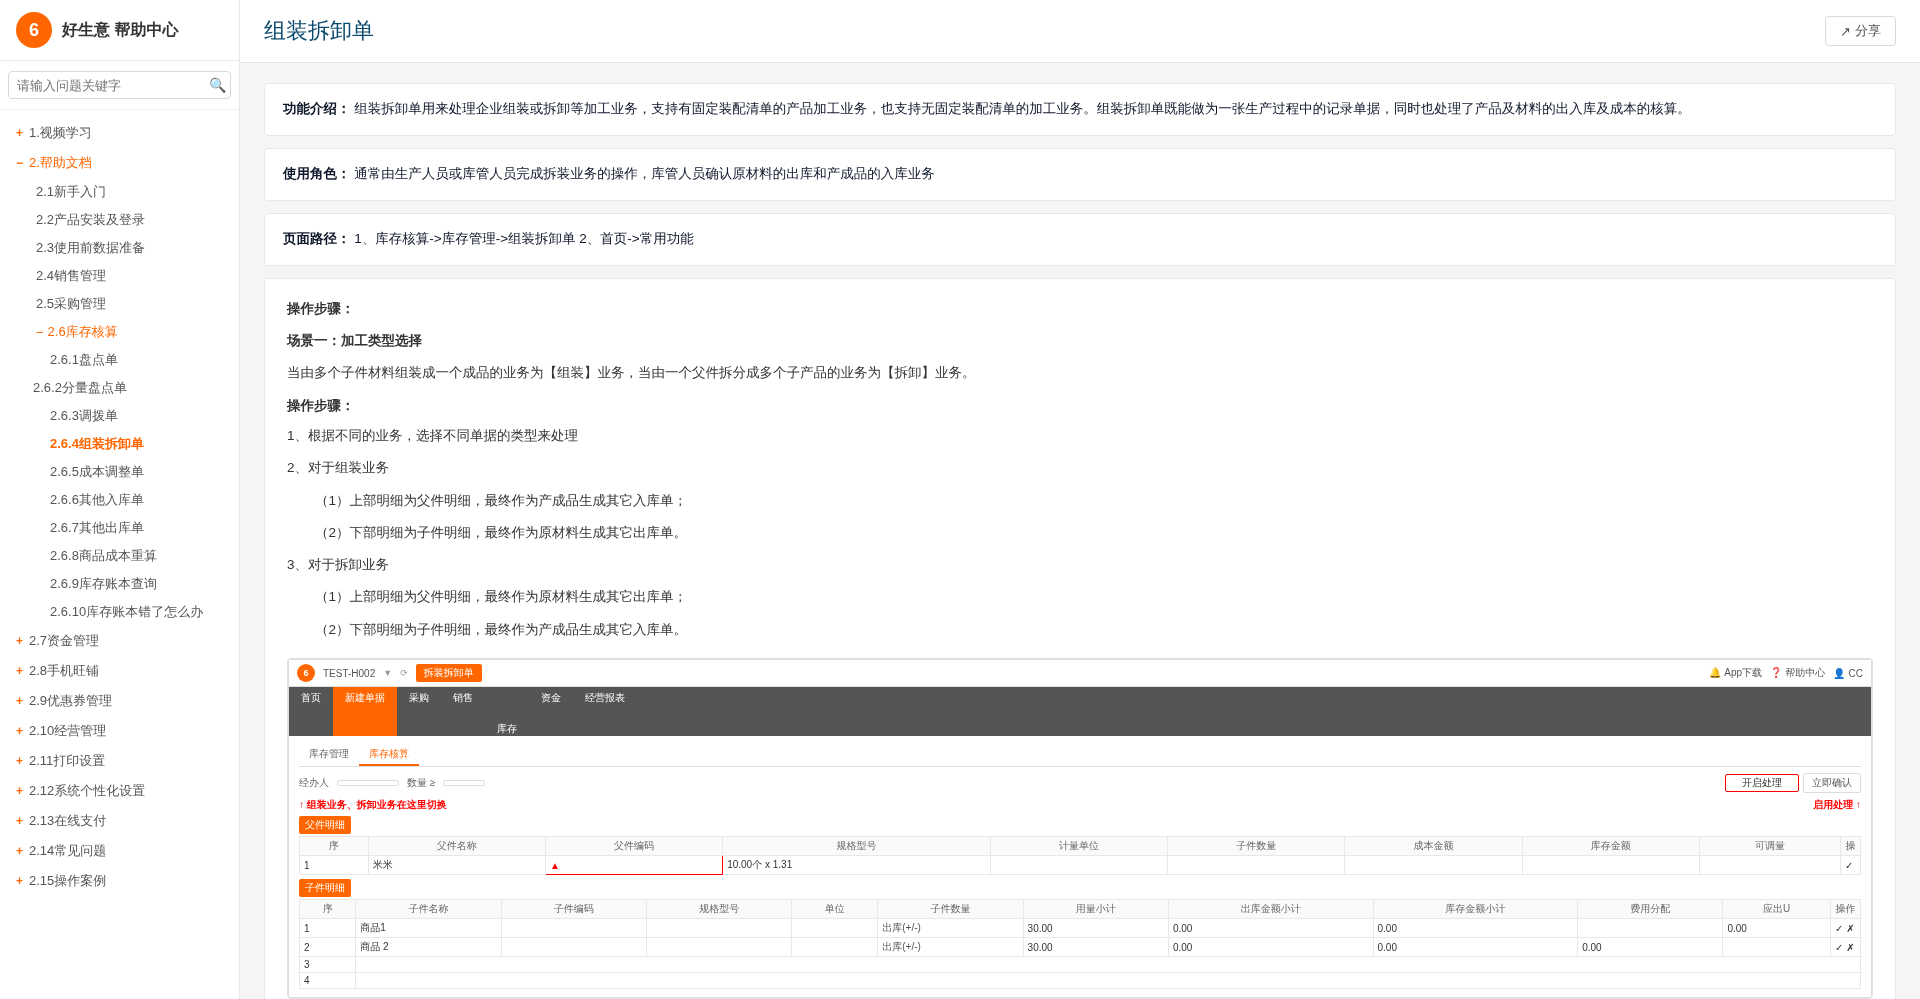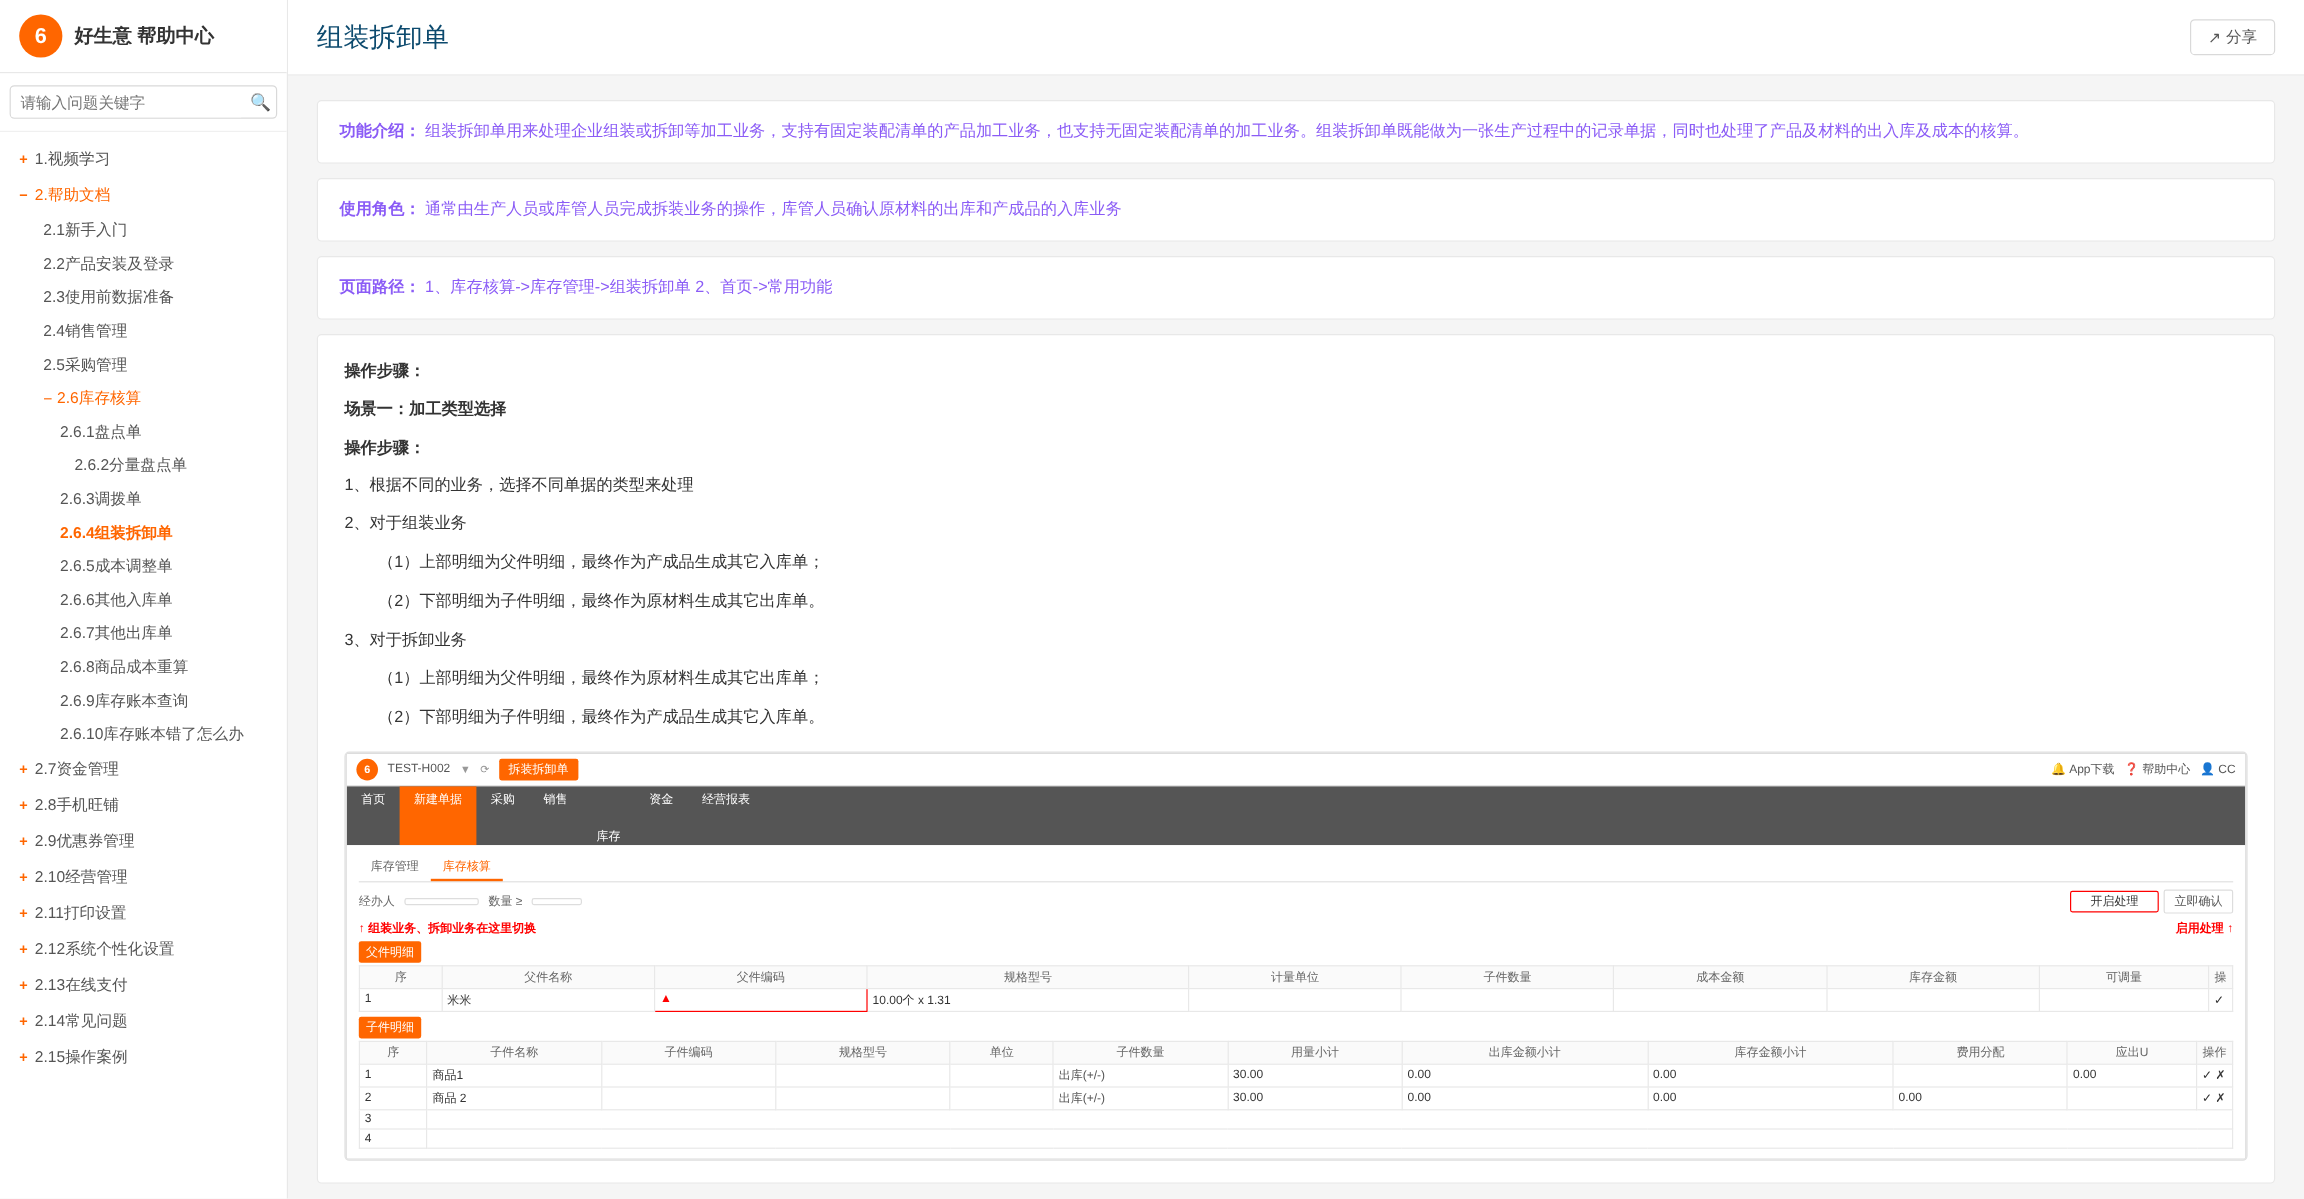--- a/index.html
+++ b/index.html
@@ -23,21 +23,21 @@
     .nav-sub-item.active { color: #f60; font-weight: bold; }
 
     
     .main { flex: 1; display: flex; flex-direction: column; height: 100vh; overflow: hidden; background: #f5f5f5; }
     .main-header { background: #fff; padding: 16px 24px; border-bottom: 1px solid #e8e8e8; display: flex; align-items: center; justify-content: space-between; }
     .page-title-text { font-size: 22px; color: #0c4a6e; font-weight: normal; }
     .share-btn { border: 1px solid #d9d9d9; background: #fff; padding: 5px 14px; border-radius: 4px; cursor: pointer; color: #555; font-size: 13px; display: flex; align-items: center; gap: 4px; }
     .main-content { flex: 1; overflow-y: auto; padding: 20px 24px; }
 
     
-    .info-box { background: #fff; border: 1px solid #e8e8e8; border-radius: 4px; padding: 14px 18px; margin-bottom: 12px; font-size: 13.5px; line-height: 1.7; color: #8b5cf6; }
+    .info-box { background: #fff; border: 1px solid #e8e8e8; border-radius: 4px; padding: 14px 18px; margin-bottom: 12px; font-size: 13.5px; line-height: 1.7; color: #0f172a; }
     .content-body { background: #fff; border: 1px solid #e8e8e8; border-radius: 4px; padding: 18px 22px; }
     .content-body p { margin-bottom: 8px; line-height: 1.8; font-size: 13.5px; }
     .bold { font-weight: bold; }
     .step-item { margin-bottom: 8px; line-height: 1.8; font-size: 13.5px; }
     .sub-step { padding-left: 28px; }
 
     
     .screenshot-wrap { margin-top: 14px; border: 1px solid #e0e0e0; border-radius: 4px; overflow: hidden; background: #f0f0f0; position: relative; }
 
     
@@ -71,21 +71,21 @@
     <div class="nav-sub-item">2.1新手入门</div>
     <div class="nav-sub-item">2.2产品安装及登录</div>
     <div class="nav-sub-item">2.3使用前数据准备</div>
     <div class="nav-sub-item">2.4销售管理</div>
     <div class="nav-sub-item">2.5采购管理</div>
     <div class="nav-sub-item" style="color:#f60; display:flex; align-items:center; gap:4px;">
       <span>−</span>
       <span>2.6库存核算</span>
     </div>
     <div class="nav-sub-item" style="padding-left:50px;">2.6.1盘点单</div>
-    <div class="nav-sub-item" style="padding-left:62px;">2.6.2分量盘点单</div>
+    <div class="nav-sub-item" style="padding-left:33px;">2.6.2分量盘点单</div>
     <div class="nav-sub-item" style="padding-left:50px;">2.6.3调拨单</div>
     <div class="nav-sub-item active" style="padding-left:50px; color:#f60; font-weight:bold;">2.6.4组装拆卸单</div>
     <div class="nav-sub-item" style="padding-left:50px;">2.6.5成本调整单</div>
     <div class="nav-sub-item" style="padding-left:50px;">2.6.6其他入库单</div>
     <div class="nav-sub-item" style="padding-left:50px;">2.6.7其他出库单</div>
     <div class="nav-sub-item" style="padding-left:50px;">2.6.8商品成本重算</div>
     <div class="nav-sub-item" style="padding-left:50px;">2.6.9库存账本查询</div>
     <div class="nav-sub-item" style="padding-left:50px;">2.6.10库存账本错了怎么办</div>
     <div class="nav-item">
       <span class="plus">+</span>
@@ -148,20 +148,21 @@
     </div>
 
     <div class="info-box">
       <span class="bold">页面路径：</span>
       <span>1、库存核算-&gt;库存管理-&gt;组装拆卸单 2、首页-&gt;常用功能</span>
     </div>
 
     <div class="content-body">
       <p class="bold">操作步骤：</p>
       <p class="bold" style="margin-bottom:8px;">场景一：加工类型选择</p>
+      <p class="step-item">当由多个子件材料组装成一个成品的业务为【组装】业务，当由一个父件拆分成多个子产品的业务为【拆卸】业务。</p>
 
       <p class="bold" style="margin-top:8px; margin-bottom:6px;">操作步骤：</p>
       <p class="step-item">1、根据不同的业务，选择不同单据的类型来处理</p>
       <p class="step-item">2、对于组装业务</p>
       <p class="step-item sub-step">（1）上部明细为父件明细，最终作为产成品生成其它入库单；</p>
       <p class="step-item sub-step">（2）下部明细为子件明细，最终作为原材料生成其它出库单。</p>
       <p class="step-item">3、对于拆卸业务</p>
       <p class="step-item sub-step">（1）上部明细为父件明细，最终作为原材料生成其它出库单；</p>
       <p class="step-item sub-step">（2）下部明细为子件明细，最终作为产成品生成其它入库单。</p>
 

